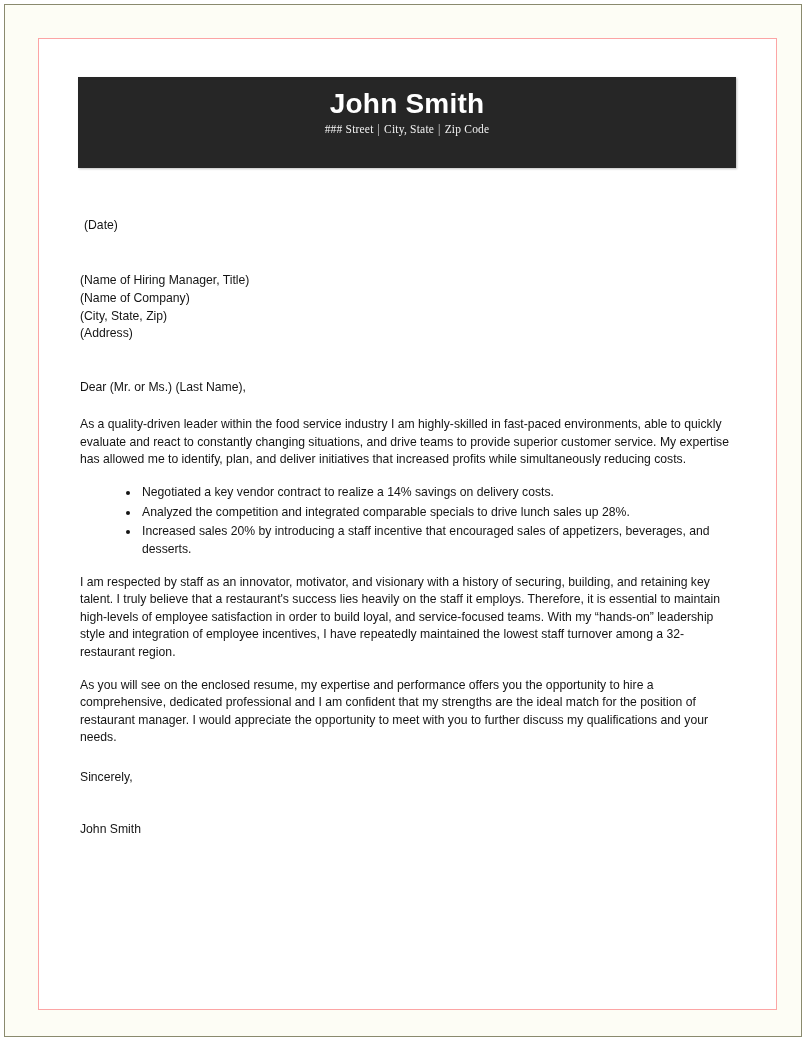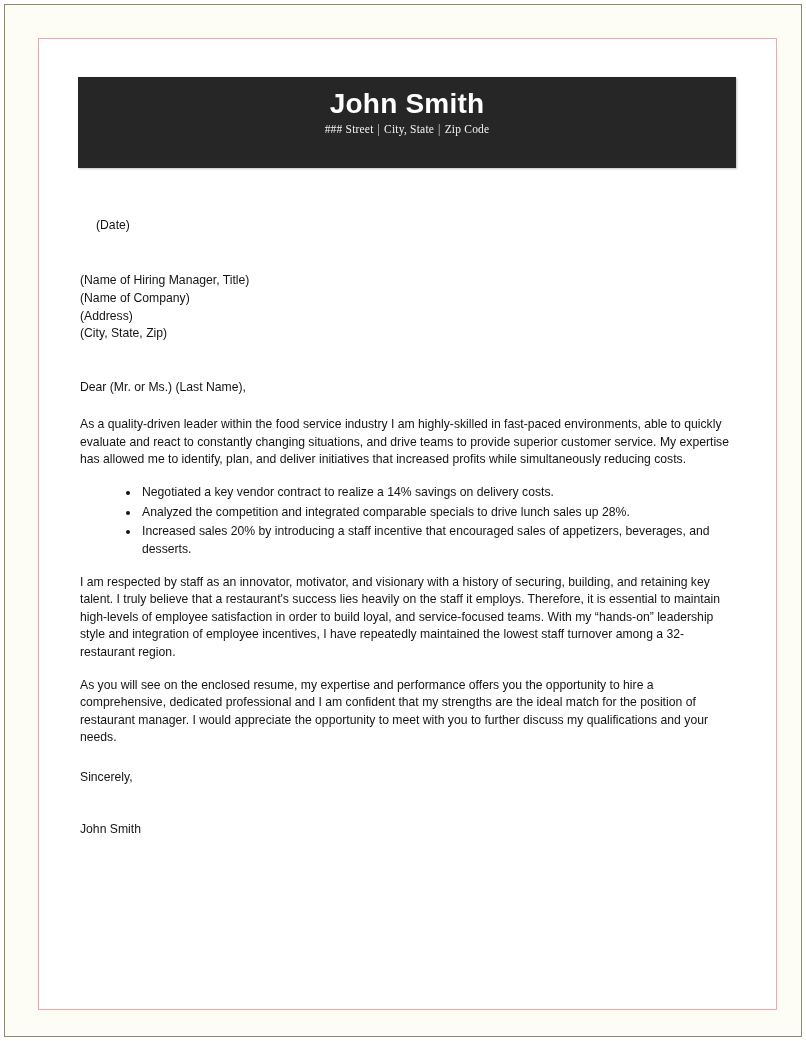--- a/index.html
+++ b/index.html
@@ -83,21 +83,21 @@
     position: absolute;
     left: 41px;
     top: 178px;
     width: 650px;
     color: #141414;
     font-size: 12.2px;
     line-height: 17.4px;
   }
 
   .date-line {
-    margin: 0 0 38px 16px;
+    margin: 0 0 38px 4px;
   }
 
   .recipient {
     margin: 0 0 36px 0;
   }
   .recipient div {
     line-height: 17.6px;
   }
 
   .salutation {
@@ -152,22 +152,22 @@
         </div>
       </div>
 
       <div class="letter">
 
         <p class="date-line">(Date)</p>
 
         <div class="recipient">
           <div>(Name of Hiring Manager, Title)</div>
           <div>(Name of Company)</div>
+          <div>(City, State, Zip)</div>
           <div>(Address)</div>
-          <div>(City, State, Zip)</div>
         </div>
 
         <p class="salutation">Dear (Mr. or Ms.) (Last Name),</p>
 
         <p class="para">As a quality-driven leader within the food service industry I am highly-skilled in fast-paced environments, able to quickly evaluate and react to constantly changing situations, and drive teams to provide superior customer service. My expertise has allowed me to identify, plan, and deliver initiatives that increased profits while simultaneously reducing costs.</p>
 
         <ul class="bullets">
           <li>Negotiated a key vendor contract to realize a 14% savings on delivery costs.</li>
           <li>Analyzed the competition and integrated comparable specials to drive lunch sales up 28%.</li>
           <li>Increased sales 20% by introducing a staff incentive that encouraged sales of appetizers, beverages, and desserts.</li>

